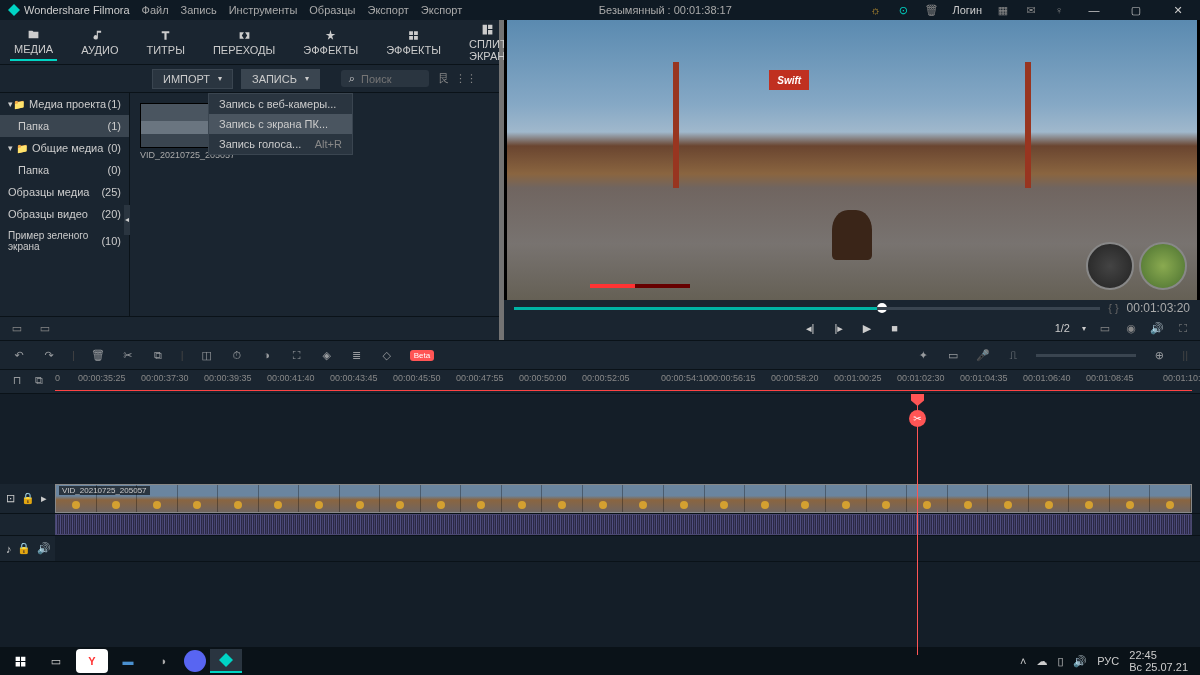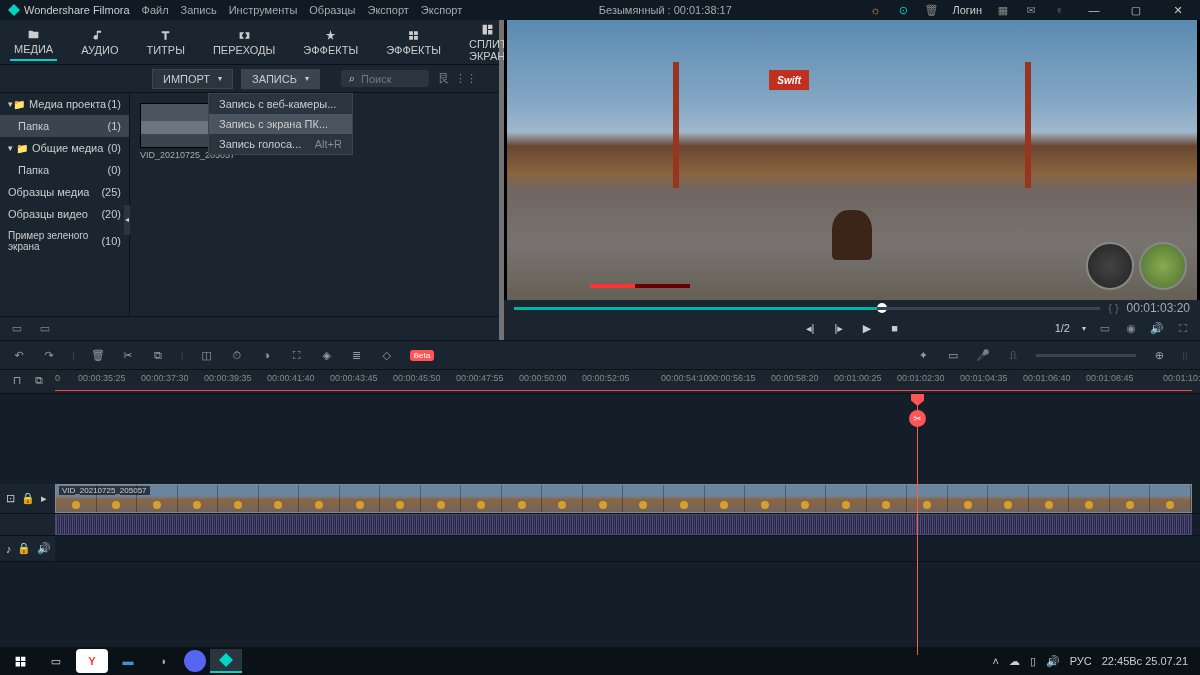--- a/index.html
+++ b/index.html
@@ -76,21 +76,21 @@
 .clip-frame{flex:1;border-right:1px solid rgba(0,0,0,.3);background:linear-gradient(#6a85a0 40%,#8a6540 55%,#706560 100%);position:relative}
 .clip-frame::after{content:'';position:absolute;bottom:3px;left:40%;width:8px;height:8px;background:#d4a030;border-radius:50%}
 .clip-label{position:absolute;top:1px;left:3px;font-size:8px;background:rgba(0,0,0,.6);padding:0 3px;z-index:10}
 .audio-clip{position:absolute;left:0;right:8px;top:0;bottom:0;background:#2a2845;border:1px solid #4a4870}
 .audio-wave{height:100%;background:repeating-linear-gradient(90deg,#5a5890 0,#5a5890 1px,#2a2845 1px,#2a2845 2px,#4a4870 2px,#4a4870 3px,#2a2845 3px,#2a2845 4px);opacity:.8}
 .spacer-track{height:90px}
 .taskbar{position:absolute;bottom:0;left:0;right:0;height:28px;background:#0a1218;display:flex;align-items:center;padding:0 4px;gap:4px}
 .task-btn{width:32px;height:24px;display:flex;align-items:center;justify-content:center;cursor:pointer}
 .task-btn.active{background:#2a3540;border-bottom:2px solid #00d4c4}
 .taskbar-right{margin-left:auto;display:flex;align-items:center;gap:10px;padding-right:8px;font-size:10px;color:#aaa}
-.tray-time{display:flex;flex-direction:row;align-items:flex-start;line-height:1.1}
+.tray-time{display:flex;flex-direction:column;align-items:flex-start;line-height:1.1}
 .collapse-handle{position:absolute;right:-1px;top:50%;width:6px;height:30px;background:#2a3540;display:flex;align-items:center;justify-content:center;font-size:8px}
 svg{width:13px;height:13px;fill:currentColor}
 </style>
 </head>
 <body>
 
 <div class="titlebar">
   <div class="titlebar-left">
     <div class="logo">
       <div class="logo-icon"></div>

